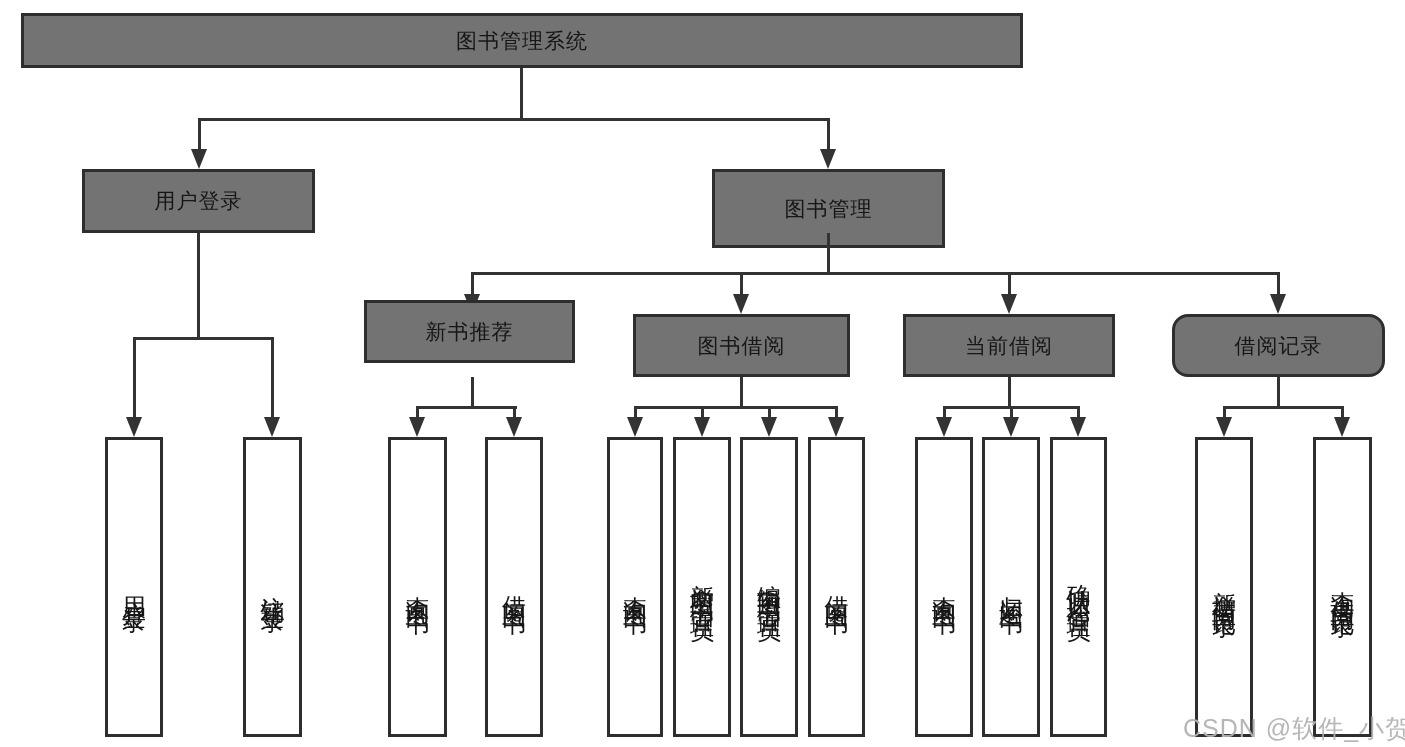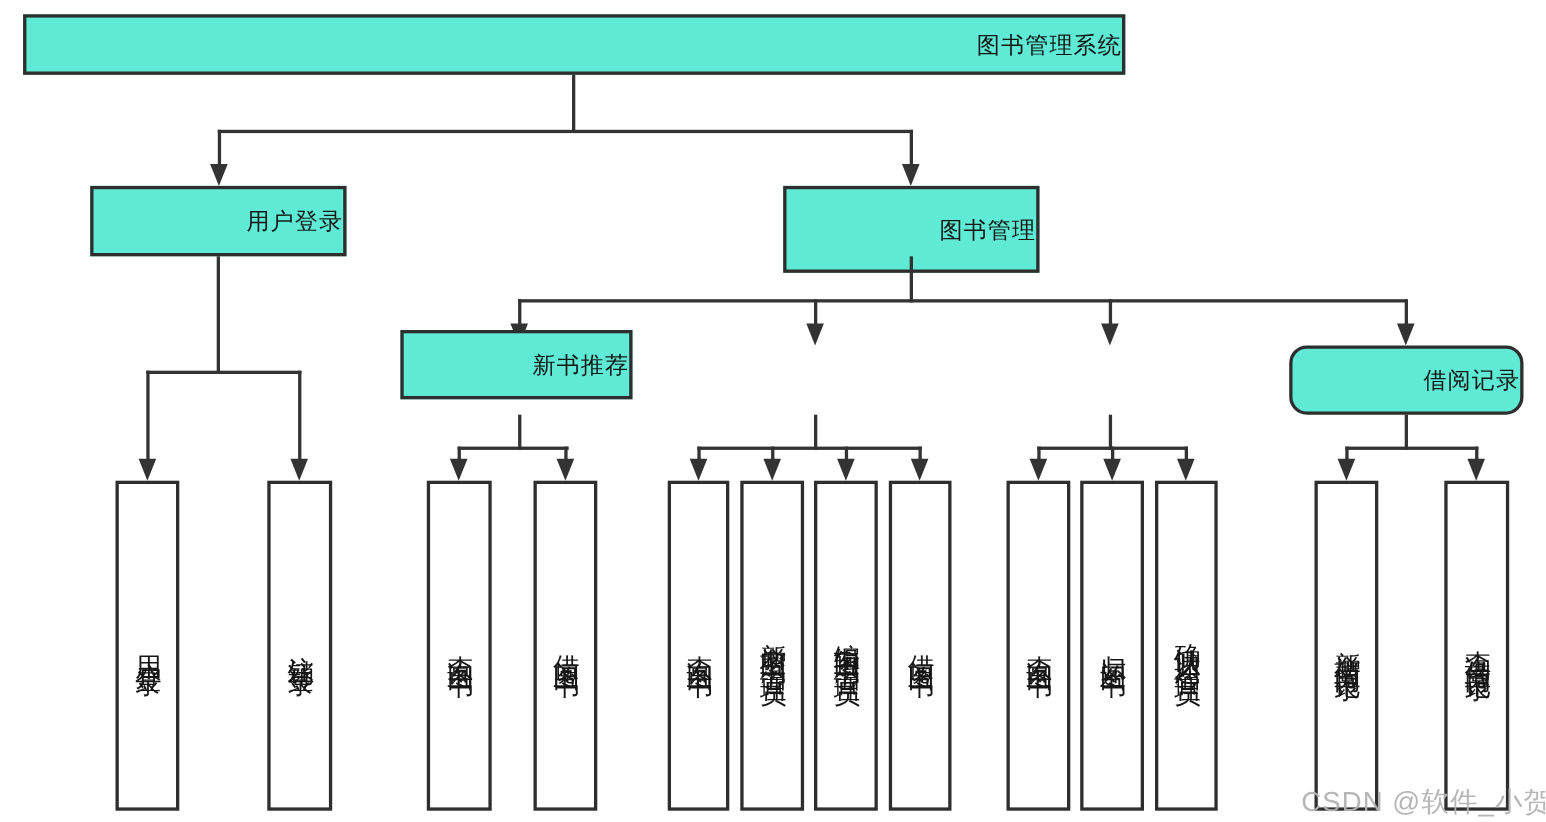--- a/index.html
+++ b/index.html
@@ -1,22 +1,22 @@
 <!DOCTYPE html>
 <html><head>
 <meta charset="utf-8">
 <style>
   html,body{margin:0;padding:0;background:#ffffff;}
   #canvas{
     position:relative;width:1405px;height:747px;background:#ffffff;overflow:hidden;
     font-family:"Liberation Sans","DejaVu Sans",sans-serif;color:#161616;
   }
   .box-h{
-    position:absolute;box-sizing:border-box;border:3px solid #2e2e2e;background:#5eead4;
-    display:flex;align-items:center;justify-content:flex-end;
+    position:absolute;box-sizing:border-box;border:3px solid #2e2e2e;background:#737373;
+    display:flex;align-items:center;justify-content:center;
     font-size:21px;letter-spacing:1px;color:#161616;
   }
   .box-v{
     position:absolute;box-sizing:border-box;border:3px solid #2e2e2e;background:#ffffff;
     display:flex;align-items:center;justify-content:center;
   }
   .vtext{
     writing-mode:vertical-rl;text-orientation:mixed;
     font-size:24px;letter-spacing:5px;line-height:1;color:#161616;white-space:nowrap;
   }
@@ -67,20 +67,26 @@
   <div class="arrowhead" style="left:464px;top:294px;"></div>
   <div class="vline" style="left:740px;top:272px;width:3px;height:24px;"></div>
   <div class="arrowhead" style="left:733px;top:294px;"></div>
   <div class="vline" style="left:1008px;top:272px;width:3px;height:24px;"></div>
   <div class="arrowhead" style="left:1001px;top:294px;"></div>
   <div class="vline" style="left:1277px;top:272px;width:3px;height:24px;"></div>
   <div class="arrowhead" style="left:1270px;top:294px;"></div>
 
   <div class="box-h" style="left:364px;top:300px;width:211px;height:63px;">
     <span>新书推荐</span>
+  </div>
+  <div class="box-h" style="left:633px;top:314px;width:217px;height:63px;">
+    <span>图书借阅</span>
+  </div>
+  <div class="box-h" style="left:903px;top:314px;width:212px;height:63px;">
+    <span>当前借阅</span>
   </div>
   <div class="box-h" style="left:1172px;top:314px;width:213px;height:63px;border-radius:16px;">
     <span>借阅记录</span>
   </div>
 
   <div class="vline" style="left:471px;top:377px;width:3px;height:32px;"></div>
   <div class="hline" style="left:416px;top:406px;width:101px;height:3px;"></div>
   <div class="vline" style="left:416px;top:406px;width:3px;height:15px;"></div>
   <div class="arrowhead" style="left:409px;top:417px;"></div>
   <div class="vline" style="left:513px;top:406px;width:3px;height:15px;"></div>

